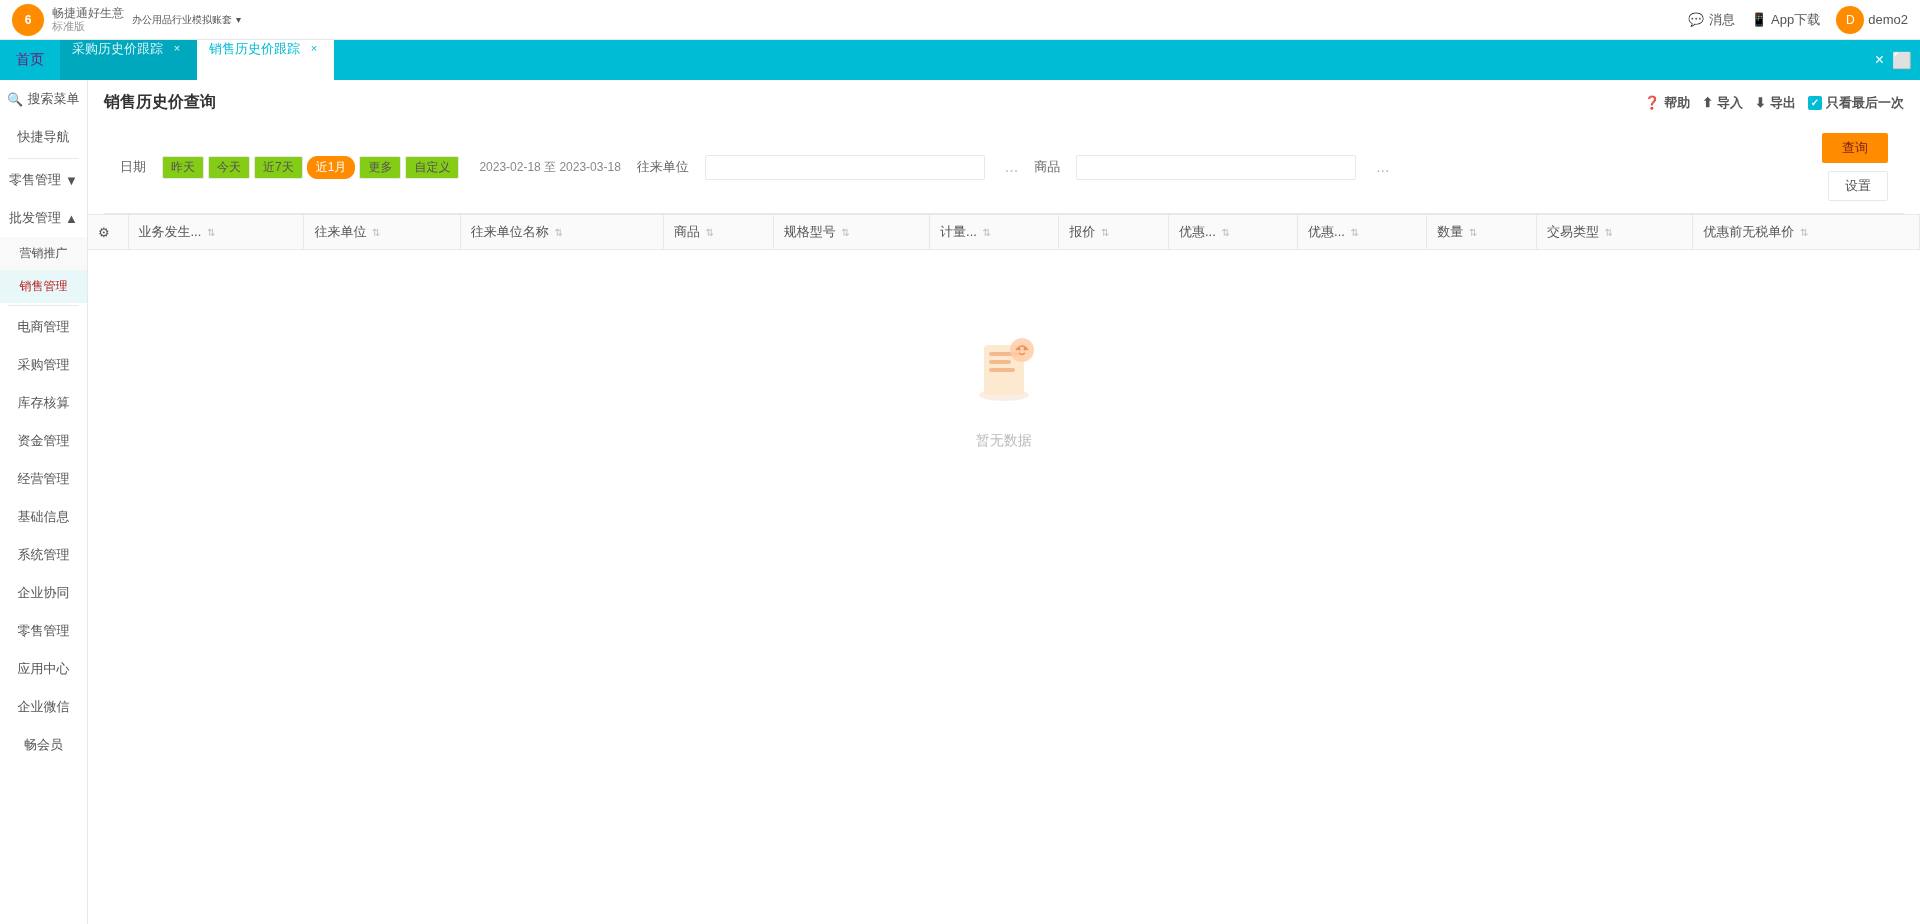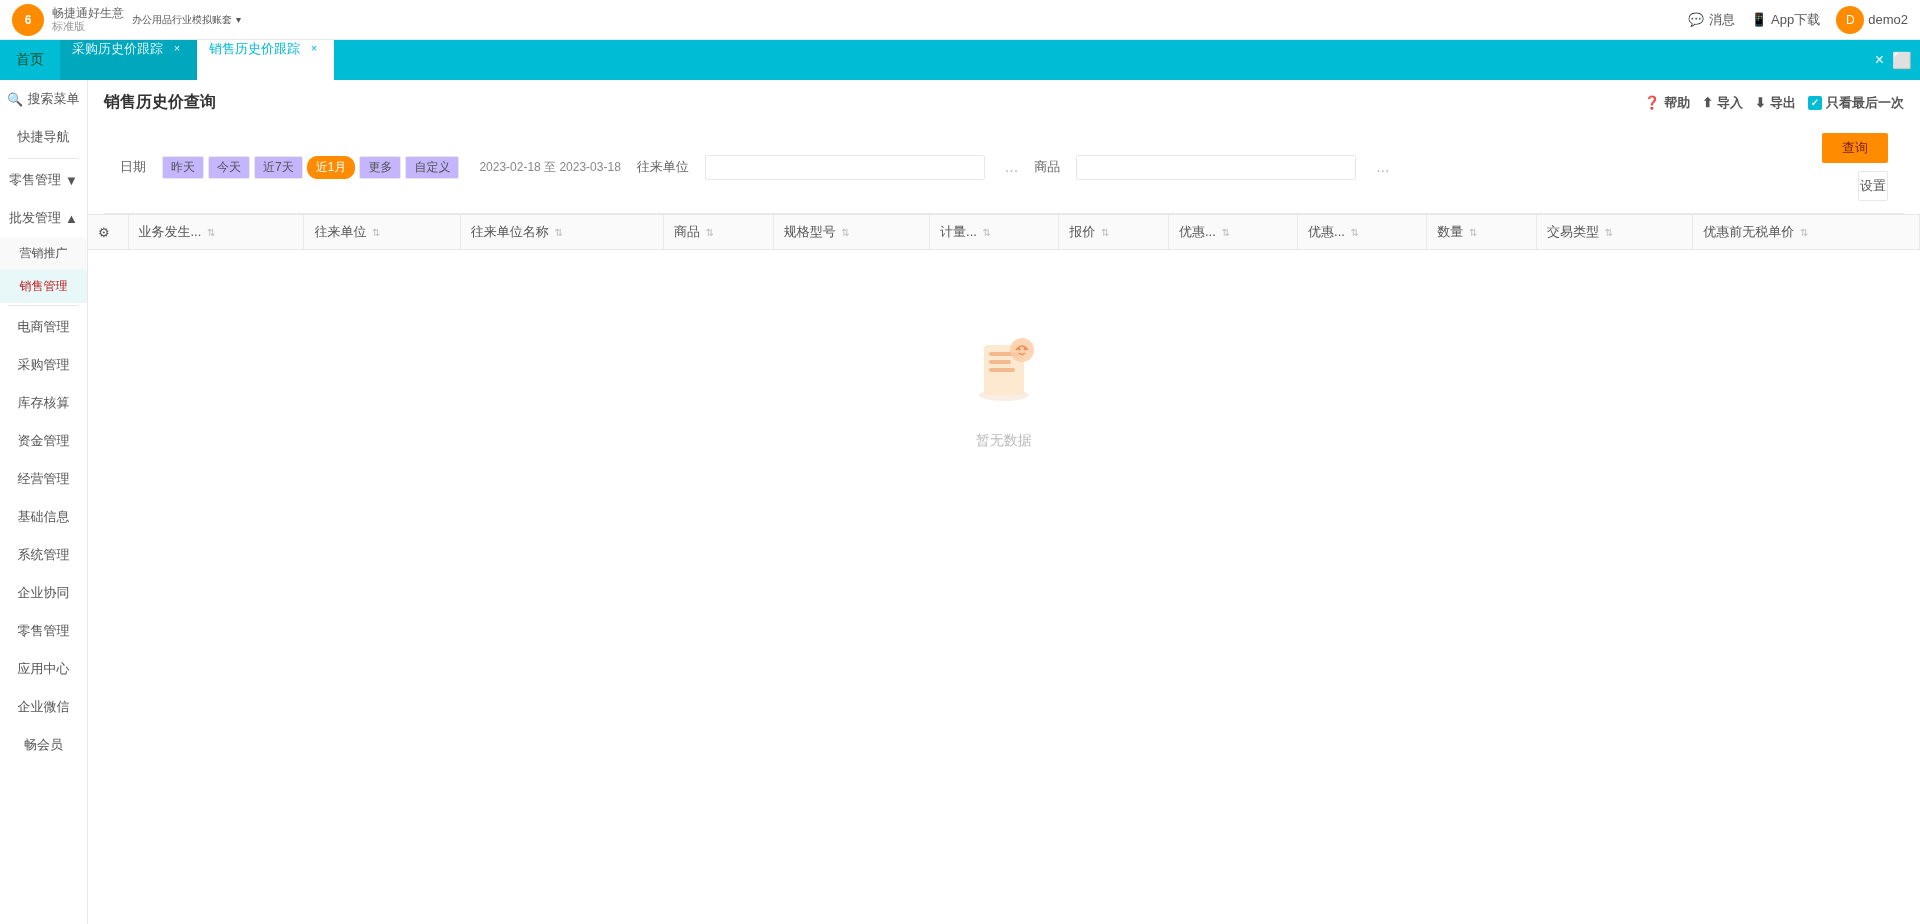--- a/index.html
+++ b/index.html
@@ -10,21 +10,21 @@
     .top-bar-left { display: flex; align-items: center; gap: 8px; }
     .app-logo { width: 32px; height: 32px; background: #ff8c00; border-radius: 50%; display: flex; align-items: center; justify-content: center; color: white; font-size: 12px; font-weight: bold; }
     .app-name { font-size: 12px; color: #666; line-height: 1.2; }
     .app-selector { display: flex; align-items: center; gap: 4px; color: #555; font-size: 10px; cursor: pointer; }
     .top-bar-right { display: flex; align-items: center; gap: 16px; }
     .top-bar-btn { display: flex; align-items: center; gap: 4px; color: #555; font-size: 13px; cursor: pointer; }
     .user-avatar { width: 28px; height: 28px; border-radius: 50%; background: #ff8c00; display: flex; align-items: center; justify-content: center; color: white; font-size: 12px; }
 
     
     .tab-bar { height: 40px; background: #00bcd4; display: flex; align-items: center; padding: 0 0 0 0; }
-    .tab-home { padding: 0 16px; height: 100%; display: flex; align-items: center; color: #14532d; font-size: 14px; cursor: pointer; }
+    .tab-home { padding: 0 16px; height: 100%; display: flex; align-items: center; color: #701a75; font-size: 14px; cursor: pointer; }
     .tab-item { padding: 0 12px; height: 100%; display: flex; align-items: flex-start; color: rgba(255,255,255,0.85); font-size: 13px; cursor: pointer; background: rgba(0,0,0,0.1); gap: 6px; }
     .tab-item.active { background: white; color: #00bcd4; }
     .tab-close { width: 16px; height: 16px; border-radius: 50%; display: flex; align-items: center; justify-content: center; font-size: 11px; color: inherit; }
     .tab-bar-right { margin-left: auto; display: flex; align-items: center; gap: 8px; padding-right: 8px; color: white; }
     .tab-bar-icon { font-size: 16px; cursor: pointer; }
 
     
     .main-layout { display: flex; flex: 1; overflow: hidden; }
 
     
@@ -45,28 +45,28 @@
     .page-title-action { display: flex; align-items: center; gap: 4px; cursor: pointer; }
     .only-last-checkbox { display: flex; align-items: center; gap: 4px; cursor: pointer; }
     .checkbox-checked { width: 14px; height: 14px; background: #00bcd4; border-radius: 2px; display: flex; align-items: center; justify-content: center; color: white; font-size: 10px; }
 
     
     .filter-bar { background: white; padding: 8px 16px 12px; border-bottom: 1px solid #e8e8e8; }
     .filter-row { display: flex; align-items: center; gap: 16px; flex-wrap: wrap; }
     .filter-item { display: flex; align-items: center; gap: 16px; }
     .filter-label { color: #666; font-size: 13px; white-space: nowrap; }
     .date-btns { display: flex; align-items: center; gap: 4px; }
-    .date-btn { padding: 2px 8px; border: 1px solid #e8e8e8; border-radius: 2px; cursor: pointer; color: #555; font-size: 12px; background: #c4b5fd; }
+    .date-btn { padding: 2px 8px; border: 1px solid #e8e8e8; border-radius: 2px; cursor: pointer; color: #555; font-size: 12px; background: #84cc16; }
     .date-btn.active { background: #ff8c00; color: white; border-color: #ff8c00; border-radius: 10px; }
     .date-range { font-size: 12px; color: #888; margin-left: 4px; }
     .filter-input { border: 1px solid #e8e8e8; border-radius: 2px; padding: 4px 8px; font-size: 13px; width: 200px; color: #333; }
     .filter-input-wide { width: 280px; }
     .filter-dots { color: #bbb; font-size: 16px; margin-left: 4px; cursor: pointer; }
     .query-btn { background: #ff8c00; color: #7f1d1d; border: none; border-radius: 2px; padding: 6px 20px; font-size: 13px; cursor: pointer; }
-    .settings-btn { background: white; color: #555; border: 1px solid #e8e8e8; border-radius: 2px; padding: 5px 1px; font-size: 13px; cursor: pointer; margin-top: 4px; }
+    .settings-btn { background: white; color: #555; border: 1px solid #e8e8e8; border-radius: 2px; padding: 5px 16px; font-size: 13px; cursor: pointer; margin-top: 4px; }
     .filter-right { margin-left: auto; display: flex; flex-direction: column; align-items: flex-end; gap: 4px; }
 
     
     .table-container { flex: 1; background: white; margin: 0; overflow: auto; }
     .data-table { width: 100%; border-collapse: collapse; font-size: 13px; }
     .data-table th { background: #fafafa; border-bottom: 1px solid #e8e8e8; border-right: 1px solid #e8e8e8; padding: 8px 10px; color: #555; font-weight: normal; white-space: nowrap; text-align: left; position: sticky; top: 0; z-index: 1; }
     .data-table th .sort-icon { color: #bbb; font-size: 10px; margin-left: 2px; }
     .table-settings-col { width: 40px; text-align: center; }
     .empty-state { display: flex; flex-direction: column; align-items: center; justify-content: center; padding: 80px 0; }
     .empty-text { color: #bbb; font-size: 14px; }

